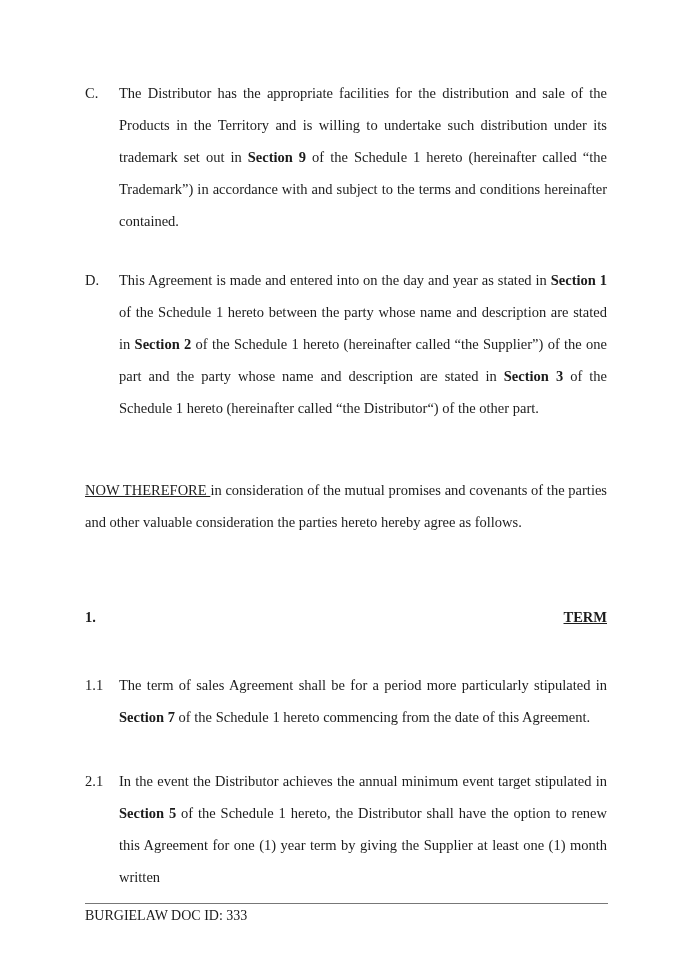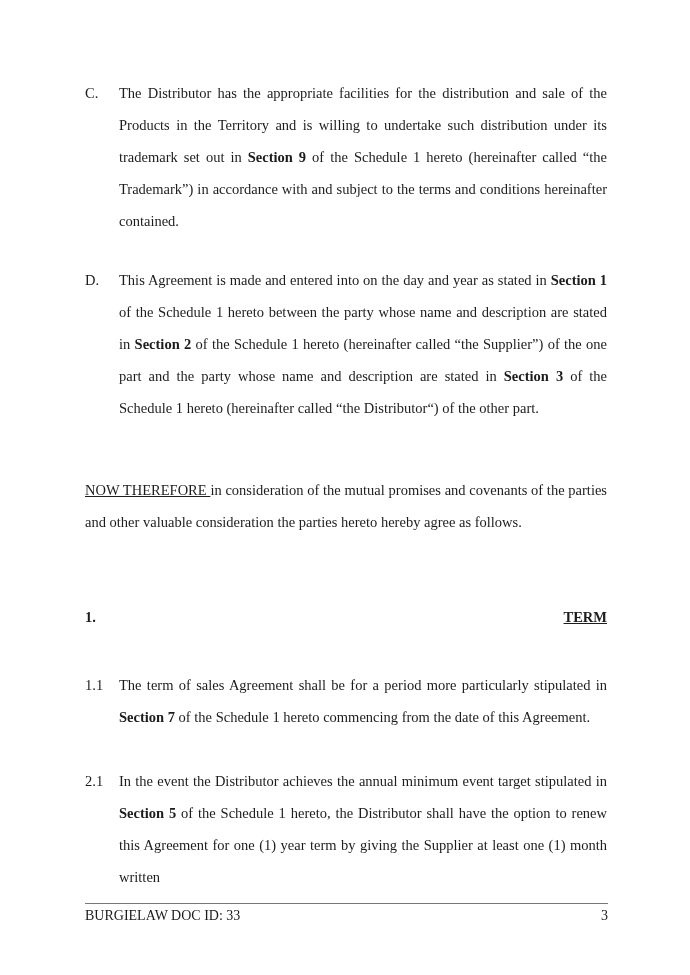--- a/index.html
+++ b/index.html
@@ -56,21 +56,20 @@
   .seg-underline { text-decoration: underline; }
 
   .footer {
     position: absolute;
     top: 903px;
     left: 85px;
     right: 82px;
     border-top: 1px solid #777777;
     padding-top: 3px;
     display: flex;
-    justify-content: space-between;
     font-size: 14px;
     line-height: 18px;
   }
 </style>
 </head>
 <body>
 
 <div class="page">
   <div class="content">
 

